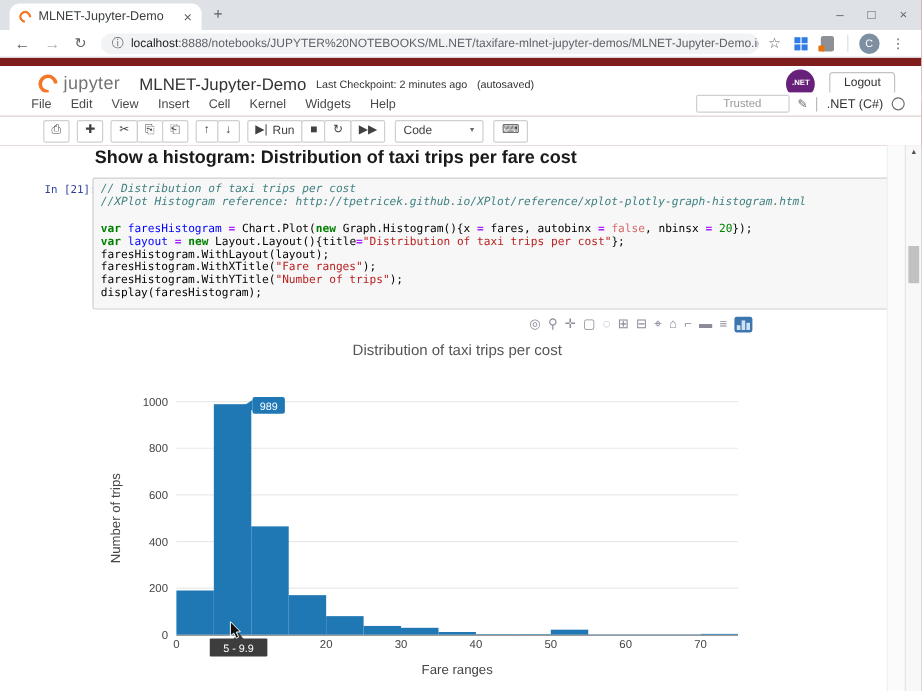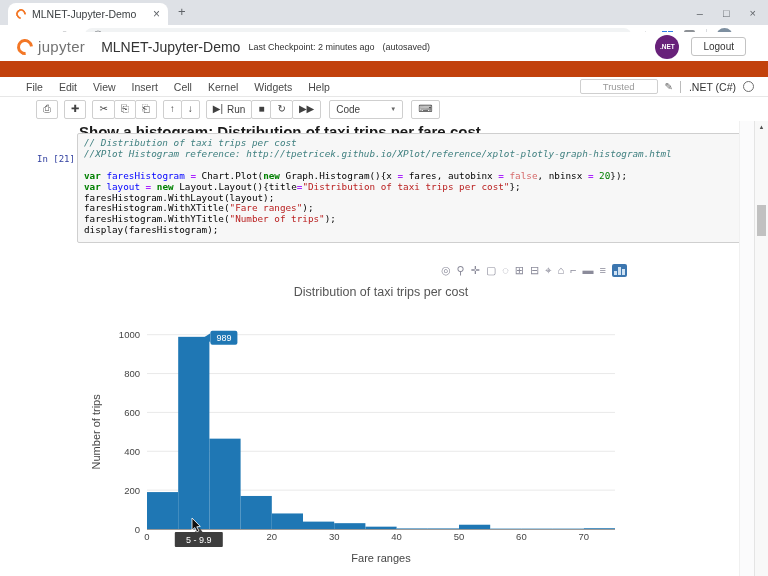--- a/index.html
+++ b/index.html
@@ -1,16 +1,16 @@
 <!DOCTYPE html>
 <html><head>
 <meta charset="utf-8">
 <style>
   html,body{margin:0;padding:0;background:#fff;}
-  .screen{position:relative;width:768px;height:576px;background:#c2410c;overflow:hidden;
+  .screen{position:relative;width:768px;height:576px;background:#7f1d1d;overflow:hidden;
           font-family:"Liberation Sans",sans-serif;}
 
   
   .tabstrip{position:absolute;left:0;top:0;width:768px;height:25px;background:#dee1e6;}
   .tab{position:absolute;left:8px;top:3px;width:160px;height:22px;background:#fff;
        border-radius:8px 8px 0 0;display:flex;align-items:center;padding:0 8px;box-sizing:border-box;}
   .favicon{width:10px;height:10px;border:2.5px solid #f37726;border-radius:50%;
            border-bottom-color:transparent;transform:rotate(-40deg);box-sizing:border-box;flex:0 0 auto;}
   .tab-title{font-size:10.5px;color:#3c4043;margin-left:6px;white-space:nowrap;overflow:hidden;flex:1;}
   .tab-close{font-size:12px;color:#5f6368;margin-left:4px;}
@@ -33,22 +33,22 @@
   .ext1{width:11px;height:11px;margin-left:11px;display:grid;grid-template-columns:5px 5px;grid-gap:1px;}
   .ext1 i{background:#2f7ee8;width:5px;height:5px;display:block;}
   .ext2{width:11px;height:13px;margin-left:11px;background:#8d9196;border-radius:2px;position:relative;}
   .ext2 .dot{position:absolute;left:-2px;bottom:0;width:5px;height:5px;background:#e8710a;border-radius:1px;}
   .vdiv{width:1px;height:14px;background:#dadce0;margin-left:11px;}
   .avatar{width:17px;height:17px;border-radius:50%;background:#7d8fa0;color:#fff;font-size:9px;
           display:flex;align-items:center;justify-content:center;margin-left:9px;}
   .kebab{margin-left:10px;font-size:11px;color:#5f6368;}
 
   
-  .jheader{position:absolute;left:0;top:32px;width:768px;height:29px;display:flex;align-items:center;
-           padding:0 22px 0 17px;box-sizing:border-box;background:#fff;}
+  .jheader{position:absolute;left:0;top:55px;width:768px;height:29px;display:flex;align-items:center;
+           padding:0 22px 0 32px;box-sizing:border-box;background:#fff;}
   .jlogo-ic{width:16px;height:16px;border:3.5px solid #f37726;border-radius:50%;
             border-right-color:transparent;transform:rotate(40deg);box-sizing:border-box;flex:0 0 auto;}
   .jlogo-tx{font-size:15px;color:#737373;margin-left:5px;letter-spacing:.3px;}
   .jtitle{font-size:14px;color:#333;margin-left:16px;}
   .jchk{font-size:9px;color:#333;margin-left:8px;}
   .spacer{flex:1;}
   .dotnet{width:24px;height:24px;border-radius:50%;background:#68217A;color:#fff;font-size:6.5px;
           font-weight:bold;display:flex;align-items:center;justify-content:center;margin-right:12px;flex:0 0 auto;}
   .logout{font-size:10px;color:#333;background:#fff;border:1px solid #c3c3c3;border-radius:3px;
           padding:3px 11px;font-family:inherit;}
@@ -78,21 +78,21 @@
             display:flex;align-items:center;font-size:10px;color:#414141;padding:0 6px;
             box-sizing:border-box;justify-content:space-between;background:#fff;}
   .caret{font-size:6px;color:#666;}
   .kb{margin-left:8px;}
 
   
   .ncontent{position:absolute;left:0;top:121px;width:768px;height:455px;background:#fff;padding-left:19px;}
   .heading{position:absolute;left:79px;top:2px;margin:0;font-size:15px;color:#1a1a1a;font-weight:bold;}
   .prompt{position:absolute;left:37px;top:33px;font-family:"DejaVu Sans Mono",monospace;
           font-size:9px;color:#303F9F;}
-  .codebox{position:absolute;left:77px;top:12px;width:664px;height:110px;background:#f7f7f7;
+  .codebox{position:absolute;left:77px;top:27px;width:664px;height:110px;background:#f7f7f7;
            border:1px solid #cfcfcf;border-radius:2px;box-sizing:border-box;padding:4px 6px;overflow:hidden;}
   .codepre{font-family:"DejaVu Sans Mono",monospace;font-size:9.3px;line-height:10.9px;color:#000;white-space:pre;}
   .tok-com{color:#408080;font-style:italic;}
   .tok-kw{color:#008000;font-weight:bold;}
   .tok-def{color:#0000ff;}
   .tok-op{color:#AA22FF;font-weight:bold;}
   .tok-atom{color:#d66a6a;}
   .tok-num{color:#008000;}
   .tok-str{color:#BA2121;}
 

